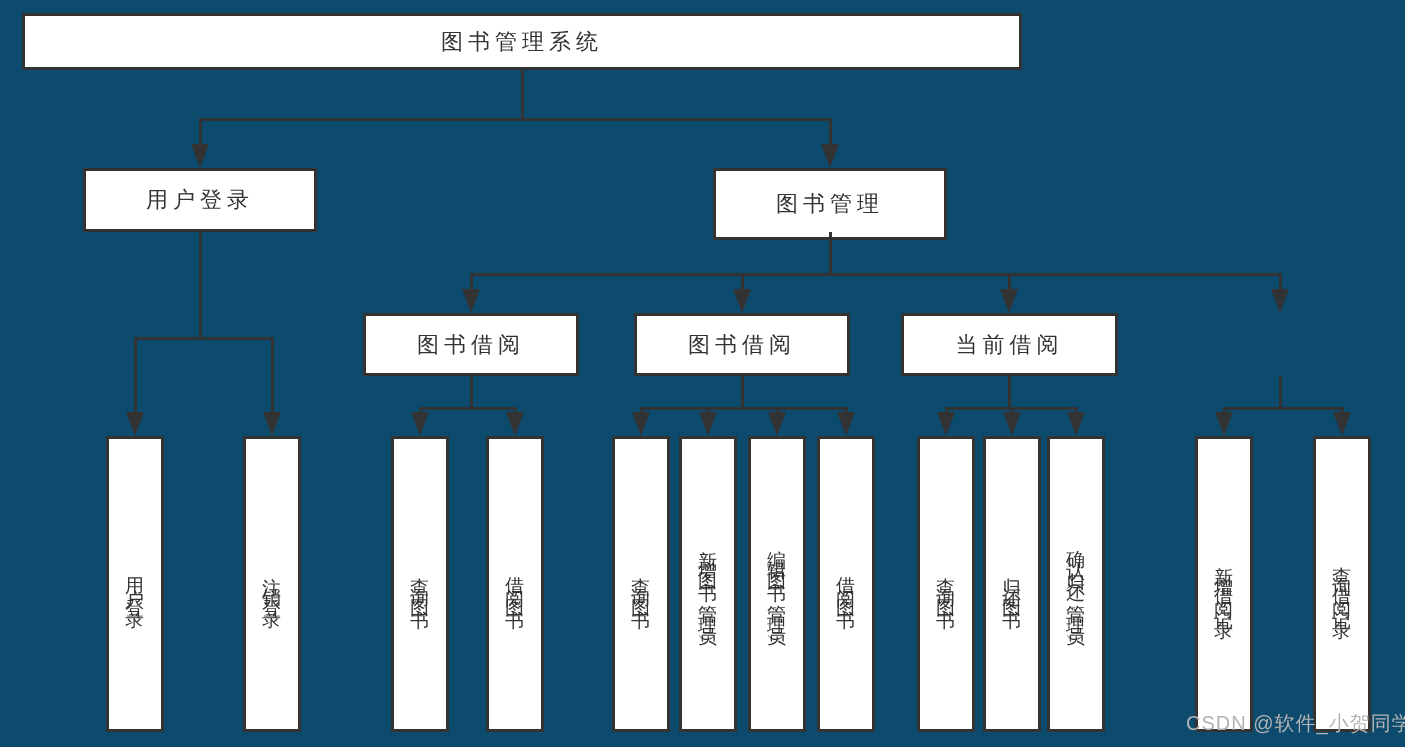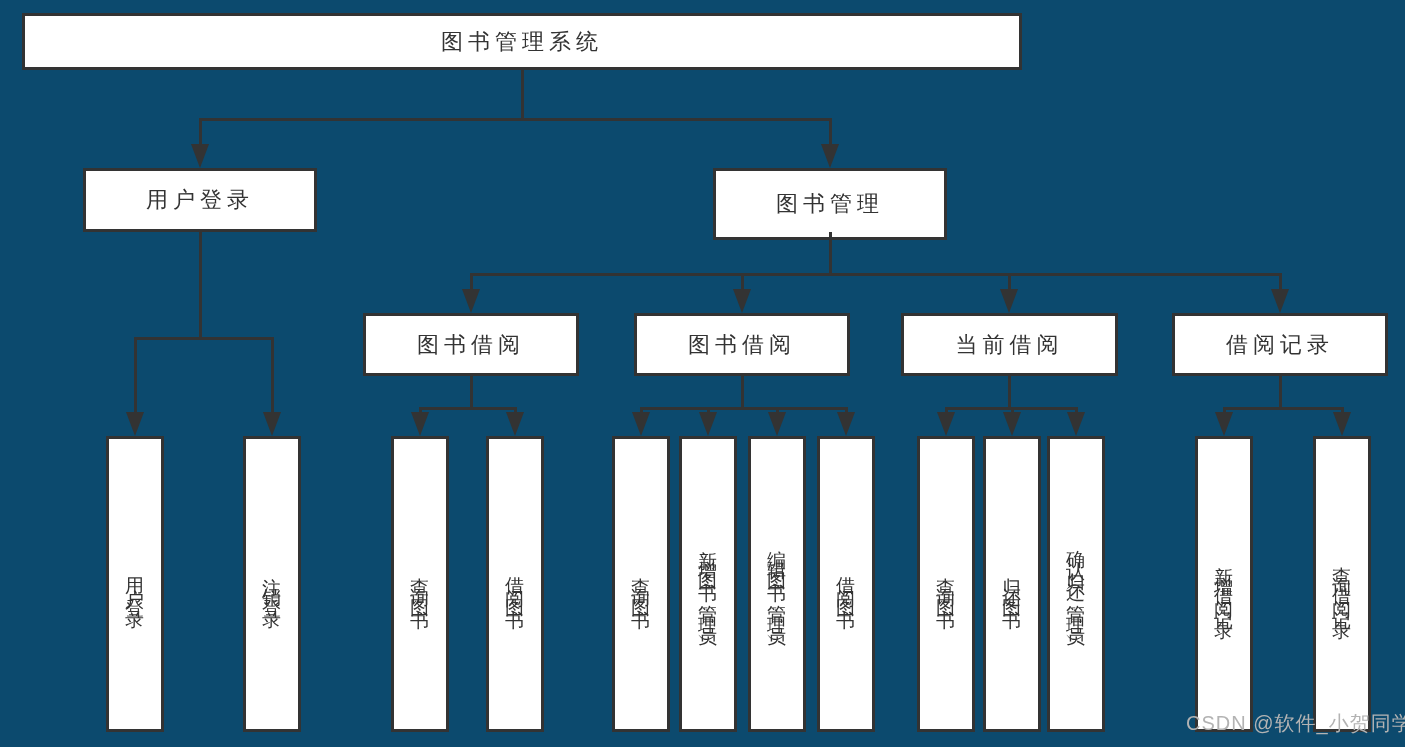--- a/index.html
+++ b/index.html
@@ -50,23 +50,20 @@
   </div>
 
   <div class="box" style="left:634px;top:313px;width:216px;height:63px">
     <span class="hlabel">图书借阅</span>
   </div>
 
   <div class="box" style="left:901px;top:313px;width:217px;height:63px">
     <span class="hlabel">当前借阅</span>
   </div>
 
-  <div class="box" style="left:1172px;top:313px;width:216px;height:63px">
-    <span class="hlabel">借阅记录</span>
-  </div>
 
   <div class="box" style="left:106px;top:436px;width:58px;height:296px">
     <span class="vlabel">用户登录</span>
   </div>
 
   <div class="box" style="left:243px;top:436px;width:58px;height:296px">
     <span class="vlabel">注销登录</span>
   </div>
 
   <div class="box" style="left:391px;top:436px;width:58px;height:296px">

